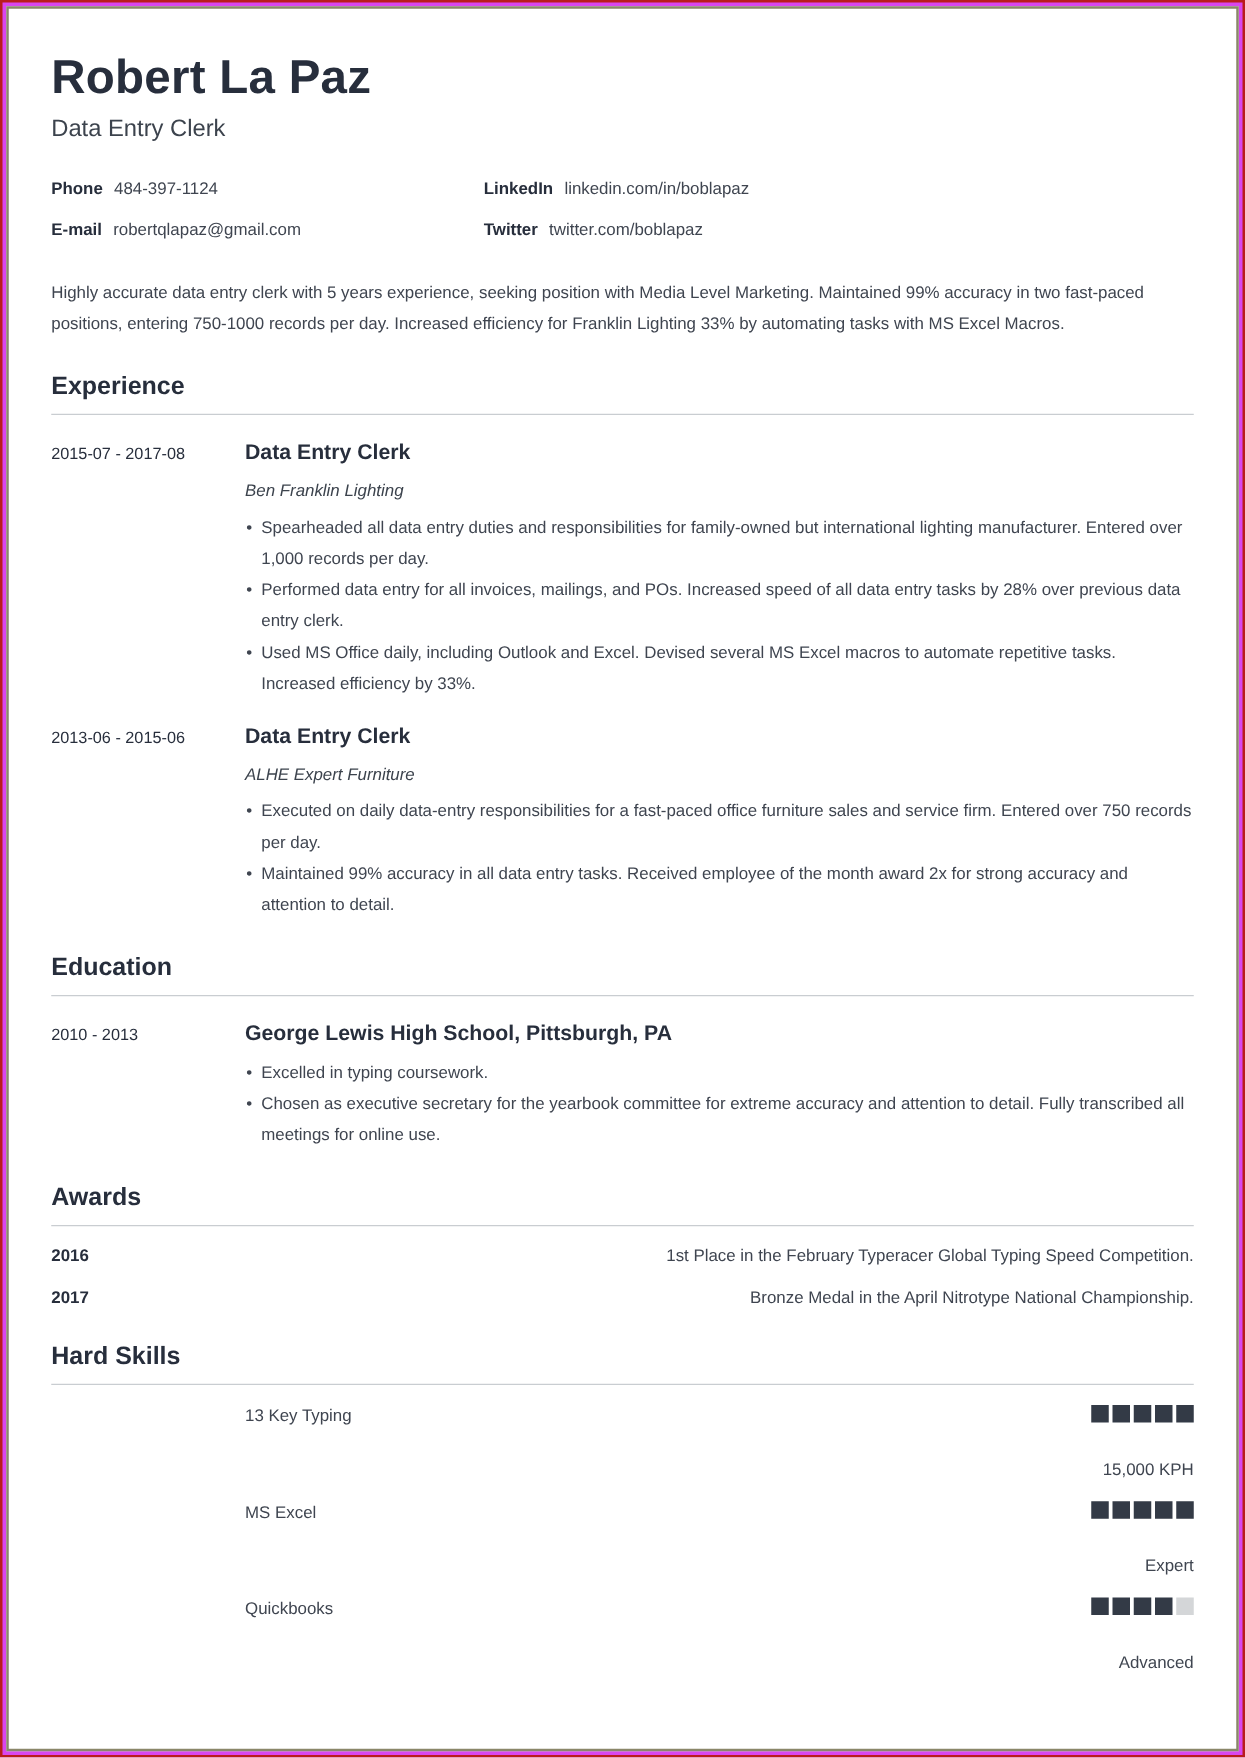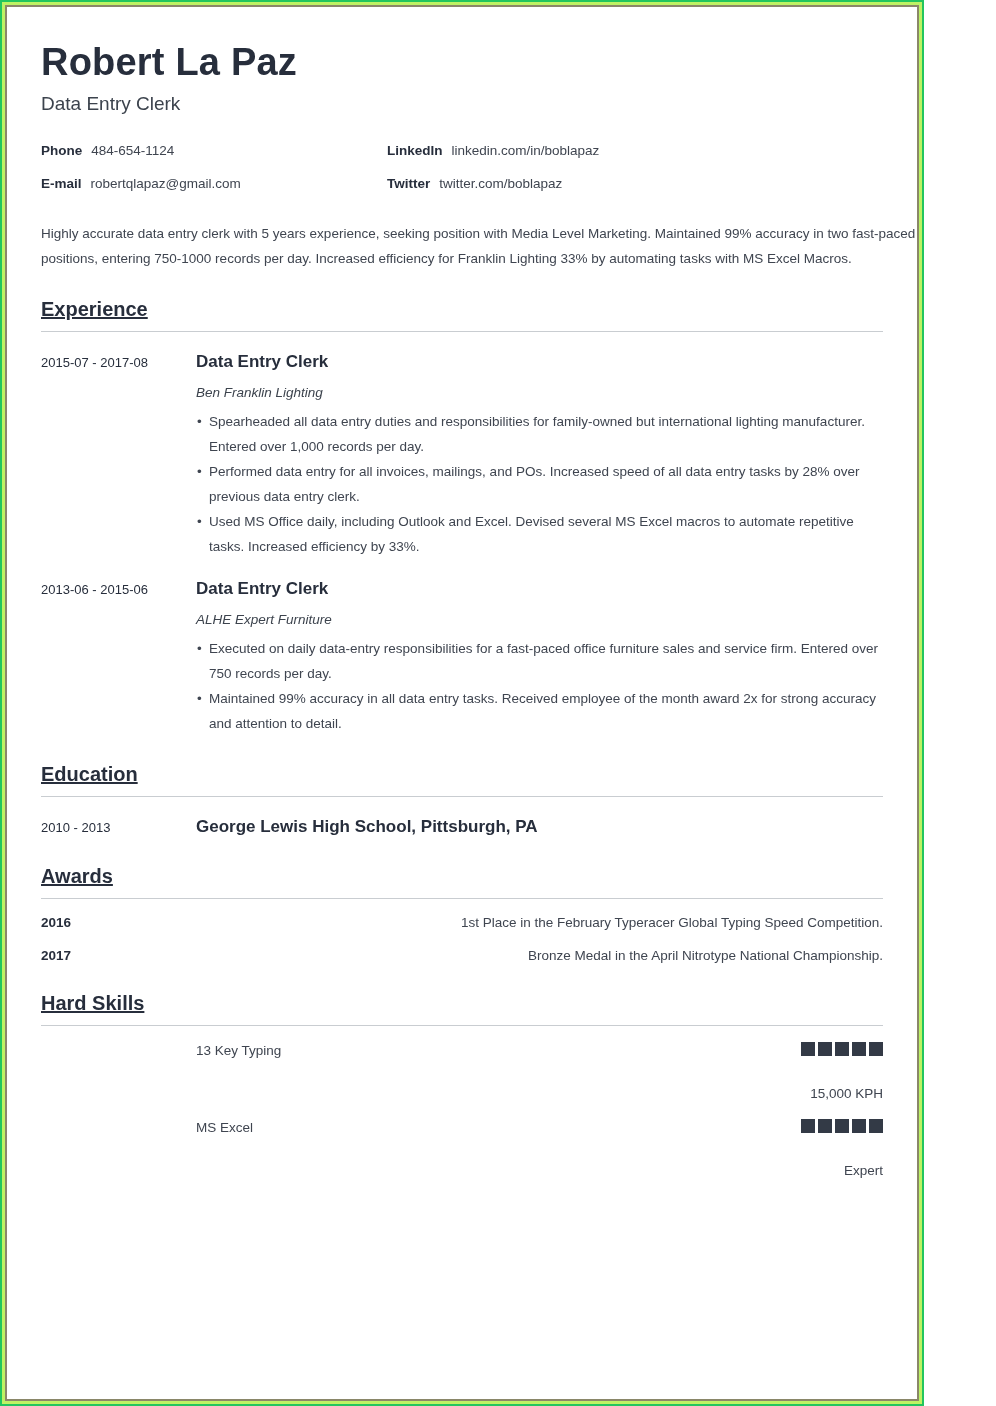--- a/index.html
+++ b/index.html
@@ -3,24 +3,24 @@
 <meta charset="utf-8">
 <style>
   * { margin: 0; padding: 0; box-sizing: border-box; }
   html, body { background: #ffffff; }
   body {
     font-family: "Liberation Sans", "DejaVu Sans", sans-serif;
     color: #3f4550;
     width: 996px;
   }
   .page {
-    width: 924px;
+    width: 996px;
     height: 1406px;
-    background: #bef264;
-    border: 2px solid #22c55e;
+    background: #d946ef;
+    border: 2px solid #b91c1c;
     padding: 3px;
   }
   .page-inner {
     width: 100%;
     height: 100%;
     border: 2px solid #8a8769;
     padding: 33px 34px 30px 34px;
     overflow: hidden;
     background: #ffffff;
   }
@@ -61,21 +61,20 @@
 
   
   .section { margin-top: 26px; }
   .section-heading {
     font-size: 20px;
     line-height: 24px;
     font-weight: bold;
     color: #272e3c;
     border-bottom: 1px solid #c9cdd1;
     padding-bottom: 10px;
-    text-decoration: underline;
   }
 
   .entry {
     display: grid;
     grid-template-columns: 155px 1fr;
     margin-top: 19px;
   }
   .entry-dates {
     font-size: 13px;
     line-height: 21px;
@@ -155,21 +154,21 @@
 
 <div class="page">
   <div class="page-inner">
 
     <header>
       <h1 class="name">Robert La Paz</h1>
       <div class="job-title-sub">Data Entry Clerk</div>
 
       <div class="contact-grid">
         <div class="contact-item">
-          <span class="contact-label">Phone</span><span class="contact-value">484-654-1124</span>
+          <span class="contact-label">Phone</span><span class="contact-value">484-397-1124</span>
         </div>
         <div class="contact-item">
           <span class="contact-label">E-mail</span><span class="contact-value">robertqlapaz@gmail.com</span>
         </div>
         <div class="contact-item">
           <span class="contact-label">LinkedIn</span><span class="contact-value">linkedin.com/in/boblapaz</span>
         </div>
         <div class="contact-item">
           <span class="contact-label">Twitter</span><span class="contact-value">twitter.com/boblapaz</span>
         </div>
@@ -207,20 +206,24 @@
       </div>
     </section>
 
     <section class="section">
       <h2 class="section-heading">Education</h2>
 
       <div class="entry">
         <div class="entry-dates">2010 - 2013</div>
         <div class="entry-body">
           <h3 class="entry-title">George Lewis High School, Pittsburgh, PA</h3>
+          <ul class="bullets">
+            <li>Excelled in typing coursework.</li>
+            <li>Chosen as executive secretary for the yearbook committee for extreme accuracy and attention to detail. Fully transcribed all meetings for online use.</li>
+          </ul>
         </div>
       </div>
     </section>
 
     <section class="section">
       <h2 class="section-heading">Awards</h2>
 
       <div class="award-row">
         <div class="award-year">2016</div>
         <div class="award-text">1st Place in the February Typeracer Global Typing Speed Competition.</div>
@@ -261,16 +264,32 @@
                 <span class="sq sq-filled"></span>
                 <span class="sq sq-filled"></span>
                 <span class="sq sq-filled"></span>
                 <span class="sq sq-filled"></span>
               </div>
             <div class="skill-label">Expert</div>
           </div>
         </div>
       </div>
 
+      <div class="skill-row">
+        <div></div>
+        <div class="skill-body">
+          <div class="skill-name">Quickbooks</div>
+          <div class="skill-level">
+            <div class="squares">
+                <span class="sq sq-filled"></span>
+                <span class="sq sq-filled"></span>
+                <span class="sq sq-filled"></span>
+                <span class="sq sq-filled"></span>
+                <span class="sq sq-empty"></span>
+              </div>
+            <div class="skill-label">Advanced</div>
+          </div>
+        </div>
+      </div>
     </section>
 
   </div>
 </div>
 
 </body></html>

